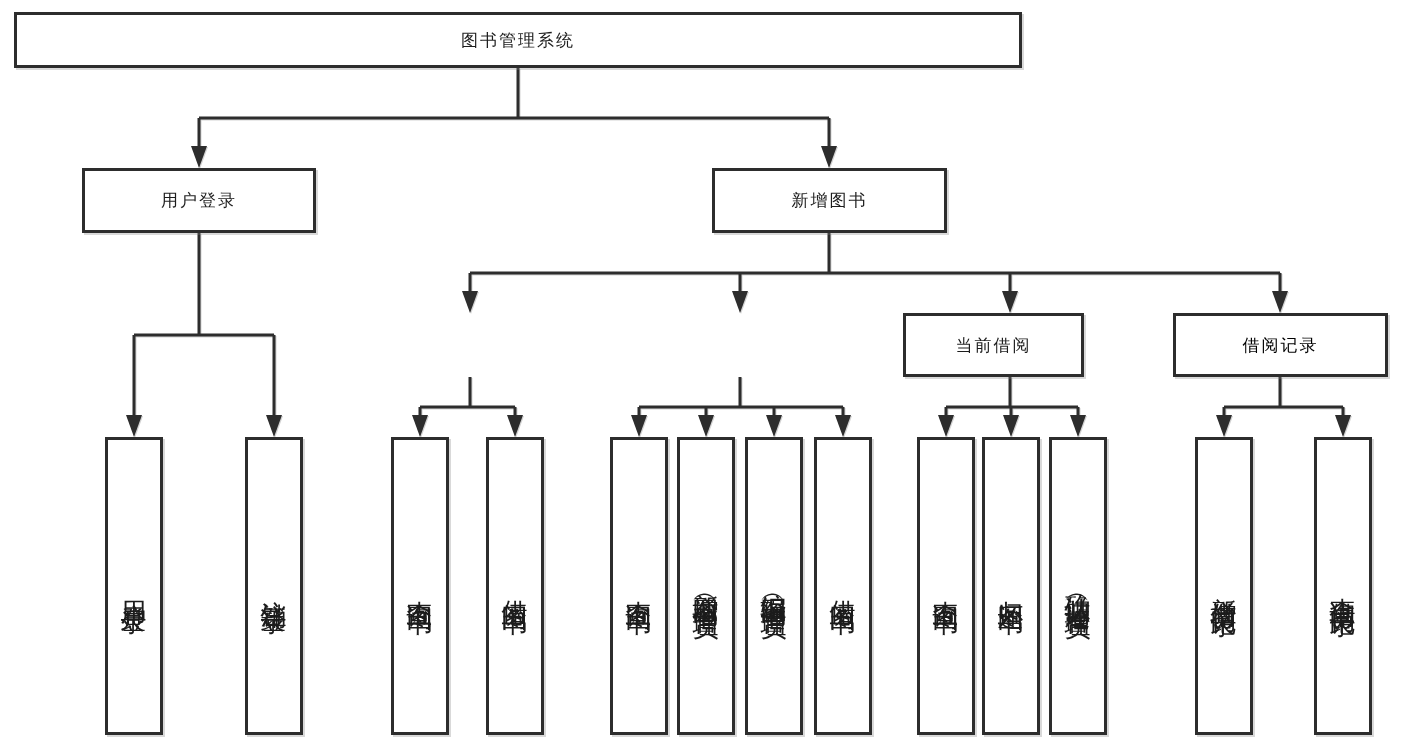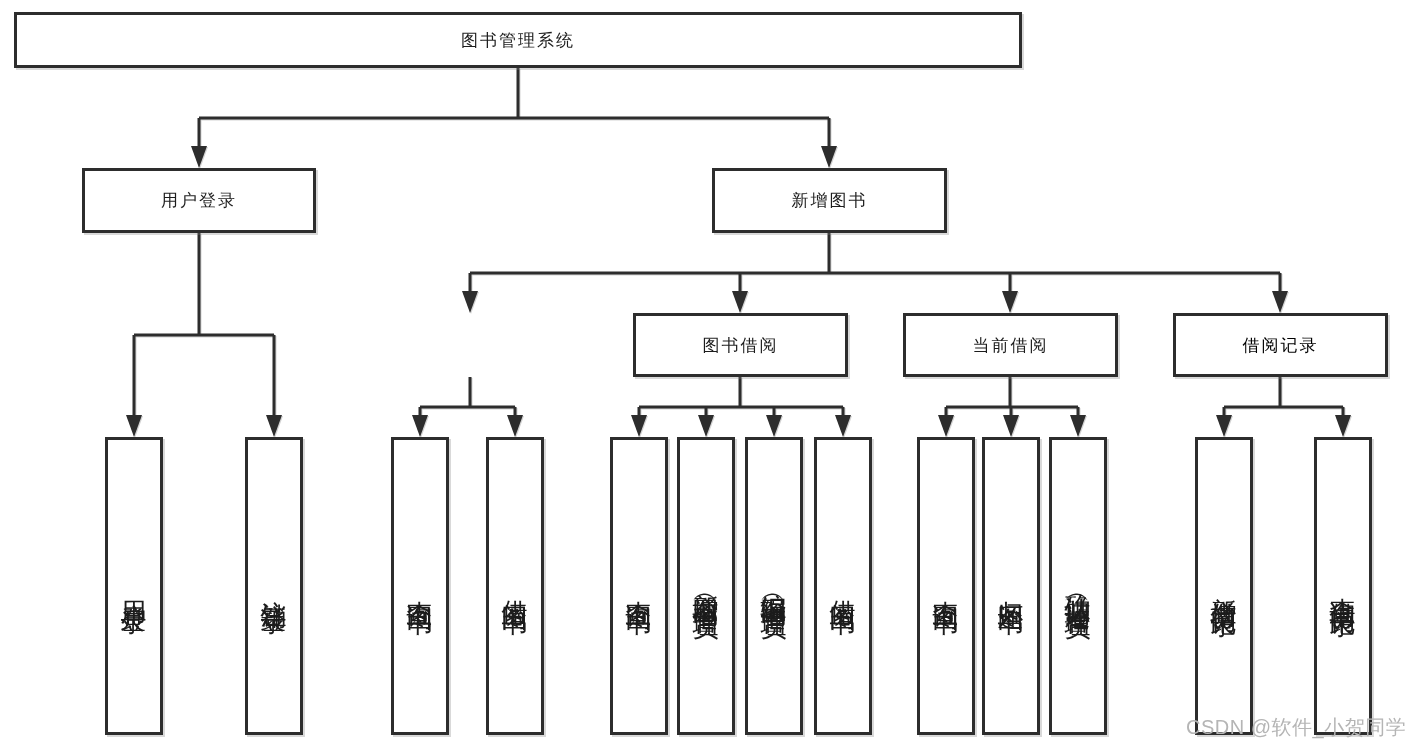--- a/index.html
+++ b/index.html
@@ -88,31 +88,29 @@
       <polygon points="938,415 954,415 946,437" fill="#2d2d2d"></polygon>
       <polygon points="1003,415 1019,415 1011,437" fill="#2d2d2d"></polygon>
       <polygon points="1070,415 1086,415 1078,437" fill="#2d2d2d"></polygon>
       <polygon points="1216,415 1232,415 1224,437" fill="#2d2d2d"></polygon>
       <polygon points="1335,415 1351,415 1343,437" fill="#2d2d2d"></polygon>
     </svg>
   <div class="nodes-layer">
       <div class="node h" style="left: 14px; top: 12px; width: 1008px; height: 56px; border-color: rgb(45, 45, 45); background: rgb(255, 255, 255); color: rgb(28, 28, 28);">图书管理系统</div>
       <div class="node h" style="left: 82px; top: 168px; width: 234px; height: 65px; border-color: rgb(45, 45, 45); background: rgb(255, 255, 255); color: rgb(28, 28, 28);">用户登录</div>
       <div class="node h" style="left: 712px; top: 168px; width: 235px; height: 65px; border-color: rgb(45, 45, 45); background: rgb(255, 255, 255); color: rgb(28, 28, 28);">新增图书</div>
-      <div class="node h" style="left: 633px; top: 313px; width: 215px; height: 64px; border-color: rgb(45, 45, 45); background: rgb(255, 255, 255); color: rgb(28, 28, 28);">图书借阅</div>
-      <div class="node h" style="left: 903px; top: 313px; width: 215px; height: 64px; border-color: rgb(45, 45, 45); background: rgb(255, 255, 255); color: rgb(28, 28, 28);">当前借阅</div>
+      <div class="node h" style="left: 903px; top: 313px; width: 181px; height: 64px; border-color: rgb(45, 45, 45); background: rgb(255, 255, 255); color: rgb(28, 28, 28);">当前借阅</div>
       <div class="node h" style="left: 1173px; top: 313px; width: 215px; height: 64px; border-color: rgb(45, 45, 45); background: rgb(255, 255, 255); color: #000000;">借阅记录</div>
       <div class="node v" style="left: 105px; top: 437px; width: 58px; height: 298px; border-color: rgb(45, 45, 45); background: rgb(255, 255, 255); color: rgb(28, 28, 28);">用户登录</div>
       <div class="node v" style="left: 245px; top: 437px; width: 58px; height: 298px; border-color: rgb(45, 45, 45); background: rgb(255, 255, 255); color: rgb(28, 28, 28);">注销登录</div>
       <div class="node v" style="left: 391px; top: 437px; width: 58px; height: 298px; border-color: rgb(45, 45, 45); background: rgb(255, 255, 255); color: rgb(28, 28, 28);">查询图书</div>
       <div class="node v" style="left: 486px; top: 437px; width: 58px; height: 298px; border-color: rgb(45, 45, 45); background: rgb(255, 255, 255); color: rgb(28, 28, 28);">借阅图书</div>
       <div class="node v" style="left: 610px; top: 437px; width: 58px; height: 298px; border-color: rgb(45, 45, 45); background: rgb(255, 255, 255); color: rgb(28, 28, 28);">查询图书</div>
       <div class="node v" style="left: 677px; top: 437px; width: 58px; height: 298px; border-color: rgb(45, 45, 45); background: rgb(255, 255, 255); color: rgb(28, 28, 28);">新增图书（管理员）</div>
       <div class="node v" style="left: 745px; top: 437px; width: 58px; height: 298px; border-color: rgb(45, 45, 45); background: rgb(255, 255, 255); color: rgb(28, 28, 28);">编辑图书（管理员）</div>
       <div class="node v" style="left: 814px; top: 437px; width: 58px; height: 298px; border-color: rgb(45, 45, 45); background: rgb(255, 255, 255); color: rgb(28, 28, 28);">借阅图书</div>
       <div class="node v" style="left: 917px; top: 437px; width: 58px; height: 298px; border-color: rgb(45, 45, 45); background: rgb(255, 255, 255); color: rgb(28, 28, 28);">查询图书</div>
       <div class="node v" style="left: 982px; top: 437px; width: 58px; height: 298px; border-color: rgb(45, 45, 45); background: rgb(255, 255, 255); color: rgb(28, 28, 28);">归还图书</div>
       <div class="node v" style="left: 1049px; top: 437px; width: 58px; height: 298px; border-color: rgb(45, 45, 45); background: rgb(255, 255, 255); color: rgb(28, 28, 28);">确认归还（管理员）</div>
       <div class="node v" style="left: 1195px; top: 437px; width: 58px; height: 298px; border-color: rgb(45, 45, 45); background: rgb(255, 255, 255); color: rgb(28, 28, 28);">新增借阅记录</div>
       <div class="node v" style="left: 1314px; top: 437px; width: 58px; height: 298px; border-color: rgb(45, 45, 45); background: rgb(255, 255, 255); color: rgb(28, 28, 28);">查询借阅记录</div>
     </div>
-  <div class="watermark">CSDN @软件_小贺同学</div>
 </div>
 
 </body></html>

